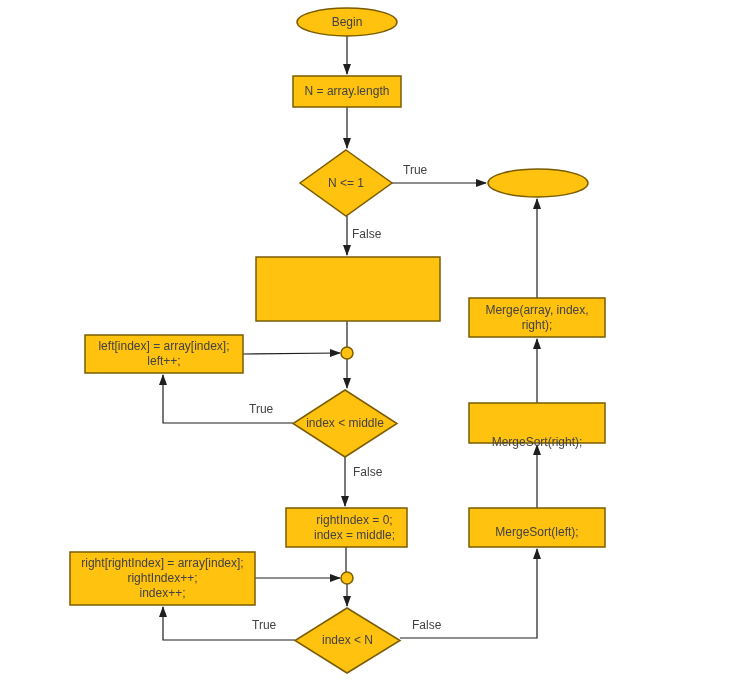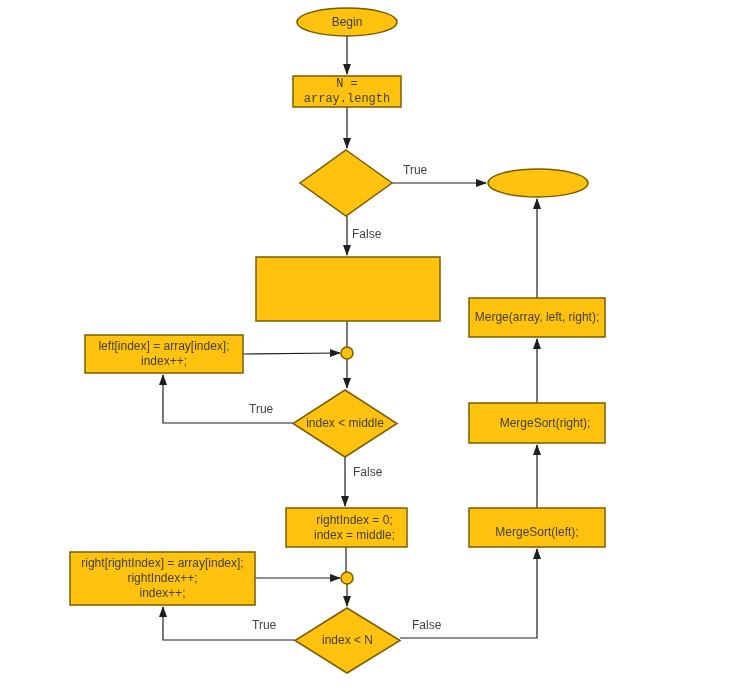--- a/index.html
+++ b/index.html
@@ -81,33 +81,34 @@
     <rect class="node-shape" x="286" y="508" width="121" height="39"></rect>
     <circle class="node-shape" cx="347" cy="578" r="6"></circle>
     <rect class="node-shape" x="70" y="552" width="185" height="53"></rect>
     <polygon class="node-shape" points="347,608 400,640.5 347,673 295,640.5"></polygon>
     <rect class="node-shape" x="469" y="508" width="136" height="39"></rect>
     <rect class="node-shape" x="469" y="403" width="136" height="40"></rect>
     <rect class="node-shape" x="469" y="298" width="136" height="39"></rect>
   </svg>
 
   <div class="lbl" style="left:297px; top:8px;  width:100px; height:28px;">Begin</div>
-  <div class="lbl" style="left:293px; top:76px; width:108px; height:31px;font-family:Liberation Mono, monospace;">N = array.length</div>
+  <div class="lbl" style="left:293px; top:76px; width:108px; height:31px;">N = array.length</div>
+  <div class="lbl" style="left:300px; top:150px; width:92px; height:66px;">N &lt;= 1</div>
   <div class="lbl" style="left:85px;  top:335px; width:158px; height:38px;">left[index] = array[index];
-index++;</div>
+left++;</div>
   <div class="lbl" style="left:293px; top:390px; width:104px; height:67px;">index &lt; middle</div>
   <div class="lbl" style="left:286px; top:508px; width:121px; height:39px;margin-left:8px;">rightIndex = 0;
 index = middle;</div>
   <div class="lbl" style="left:70px;  top:552px; width:185px; height:53px;">right[rightIndex] = array[index];
 rightIndex++;
 index++;</div>
   <div class="lbl" style="left:295px; top:608px; width:105px; height:65px;">index &lt; N</div>
   <div class="lbl" style="left:469px; top:508px; width:136px; height:48px;">MergeSort(left);</div>
-  <div class="lbl" style="left:469px; top:403px; width:136px; height:40px;margin-left:8px;">MergeSort(right);</div>
-  <div class="lbl" style="left:469px; top:298px; width:136px; height:39px;">Merge(array, left, right);</div>
+  <div class="lbl" style="left:469px; top:422px; width:136px; height:40px;">MergeSort(right);</div>
+  <div class="lbl" style="left:469px; top:298px; width:136px; height:39px;">Merge(array, index, right);</div>
 
   <div class="edge-lbl" style="left:403px; top:163px;">True</div>
   <div class="edge-lbl" style="left:352px; top:227px;">False</div>
   <div class="edge-lbl" style="left:249px; top:402px;">True</div>
   <div class="edge-lbl" style="left:353px; top:465px;">False</div>
   <div class="edge-lbl" style="left:252px; top:618px;">True</div>
   <div class="edge-lbl" style="left:412px; top:618px;">False</div>
 
 </div>
 

